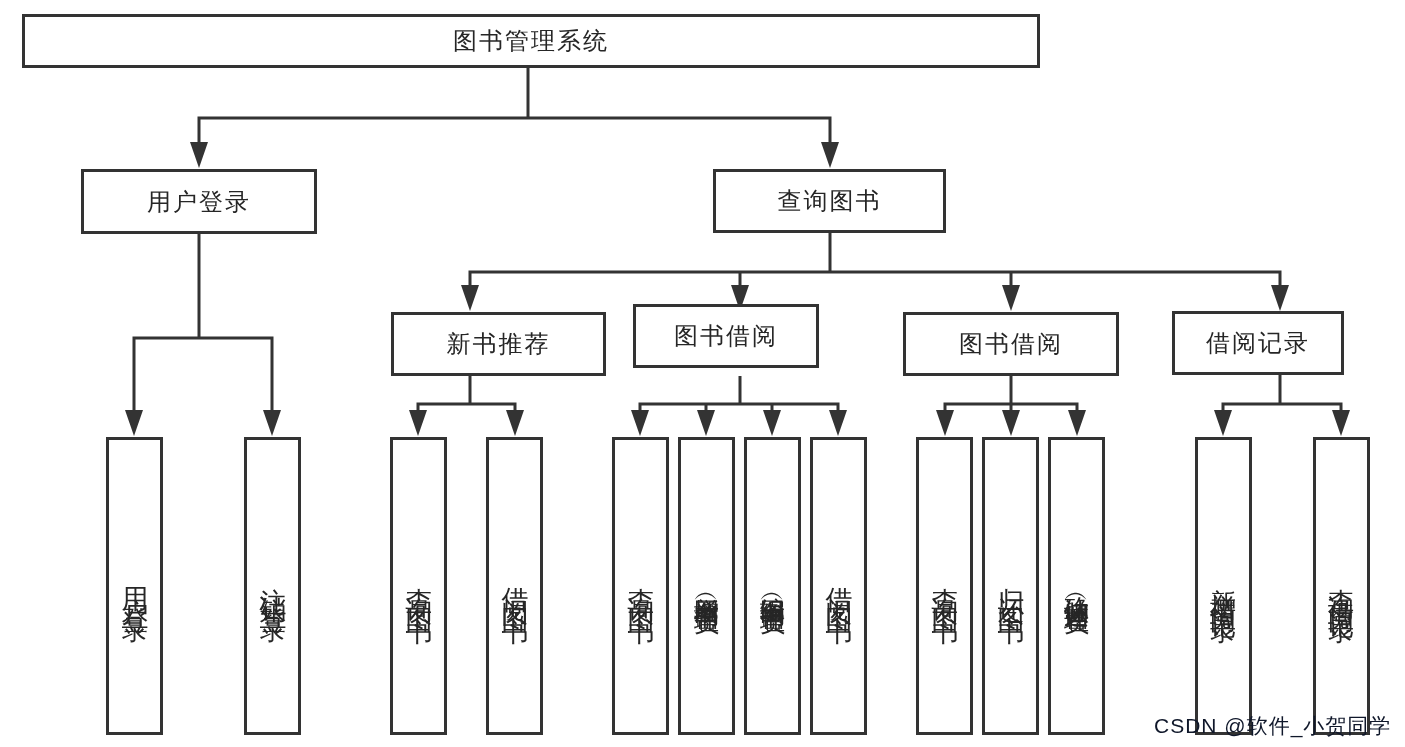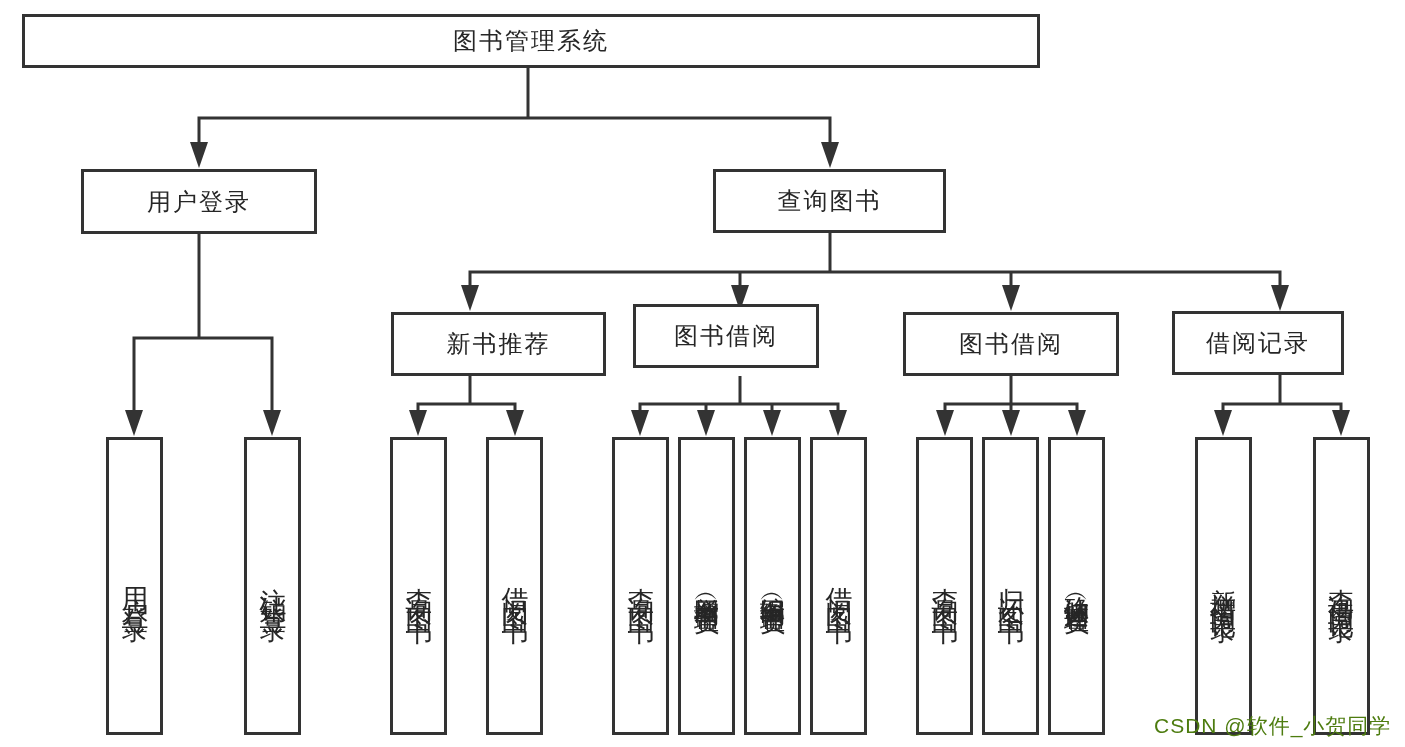--- a/index.html
+++ b/index.html
@@ -37,21 +37,21 @@
     letter-spacing: 10px;
     line-height: 1;
   }
   .leaf.mid  { font-size: 26px; letter-spacing: 6px; }
   .leaf.long { font-size: 25px; letter-spacing: 2px; }
   #watermark {
     position: absolute;
     left: 1154px; top: 712px;
     font-size: 21px;
     letter-spacing: 1px;
-    color: #4d7c0f;
+    color: #0f172a;
     z-index: 5;
     white-space: nowrap;
   }
 </style>
 </head>
 <body>
 
 <div id="stage">
 
   <svg id="wires" width="1405" height="747" viewBox="0 0 1405 747">

